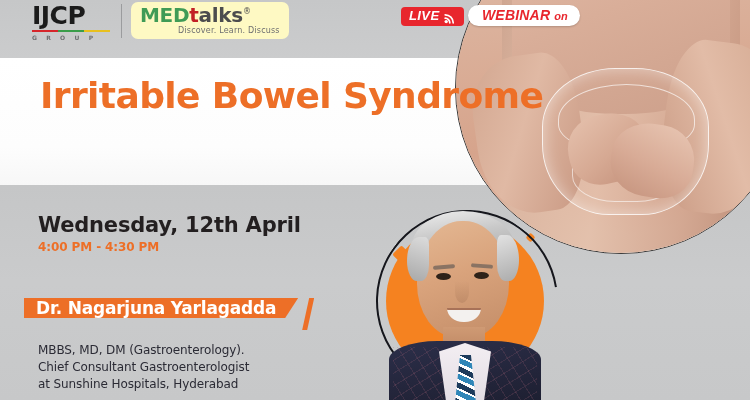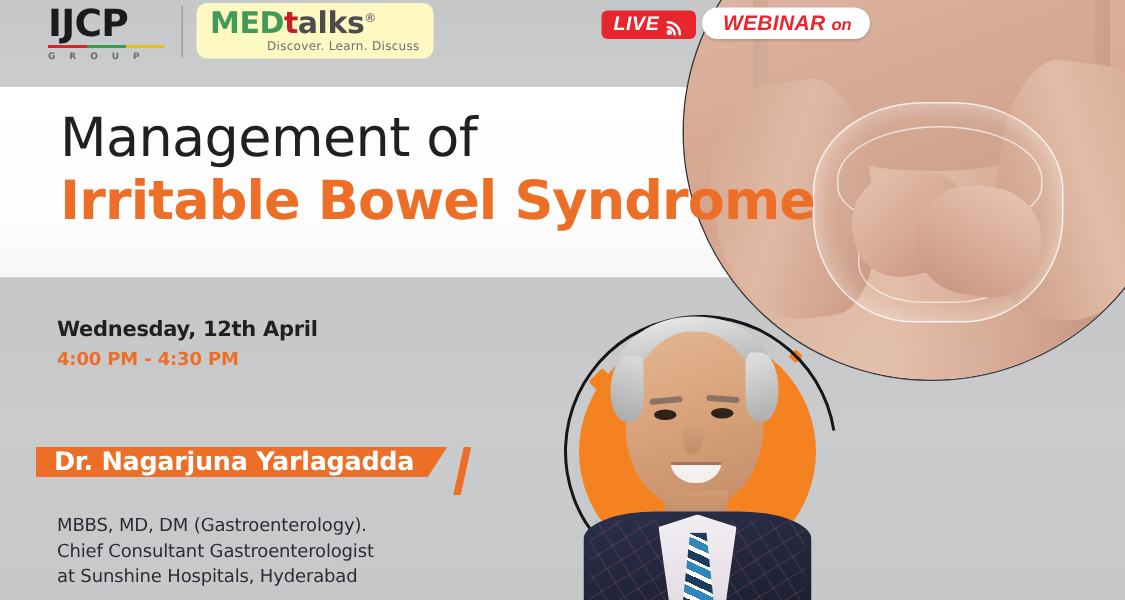--- a/index.html
+++ b/index.html
@@ -177,21 +177,21 @@
     text-align: right;
   }
 
   
   .datetime {
     position: absolute;
     left: 14px; top: 212px;
     z-index: 30;
   }
   .date-line {
-    font-size: 14px;
+    font-size: 21px;
     font-weight: bold;
     color: #231f20;
     letter-spacing: -0.2px;
     line-height: 1.25;
     font-family: "DejaVu Sans", sans-serif;
   }
   .time-line {
     font-size: 12px;
     font-weight: bold;
     color: #ed6f27;
@@ -536,21 +536,20 @@
       <svg width="13" height="12" viewBox="0 0 13 12">
         <circle cx="2.2" cy="9.6" r="1.7" fill="#ffffff"></circle>
         <path d="M1.2 6.2a4.6 4.6 0 0 1 4.6 4.6" stroke="#ffffff" stroke-width="1.7" fill="none" stroke-linecap="round"></path>
         <path d="M1.2 2.8a8 8 0 0 1 8 8" stroke="#ffffff" stroke-width="1.7" fill="none" stroke-linecap="round"></path>
       </svg>
     </div>
     <div class="webinar-badge"><span>WEBINAR</span> <span class="on-word">on</span></div>
   </div>
 
   <div class="headline nosel">
-    <div class="headline-line1">Management of</div>
     <div class="headline-line2">Irritable Bowel Syndrome</div>
   </div>
 
   <div class="datetime nosel">
     <div class="date-line">Wednesday, 12th April</div>
     <div class="time-line">4:00 PM - 4:30 PM</div>
   </div>
 
   <div class="speaker-wrap">
     <div class="speaker-orange"></div>

